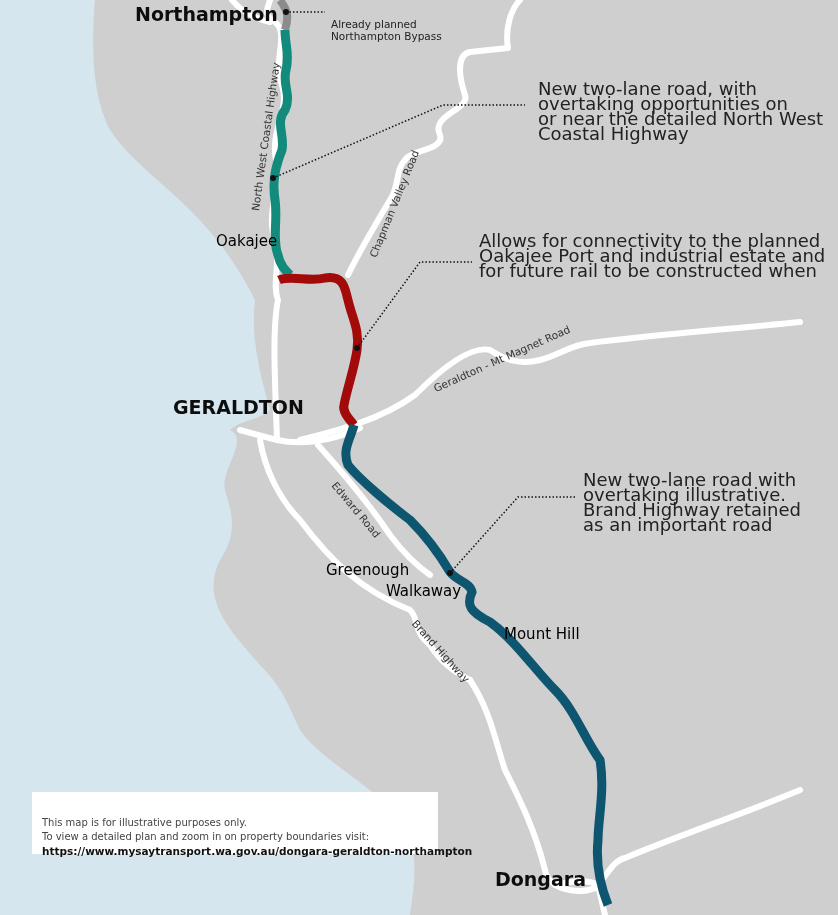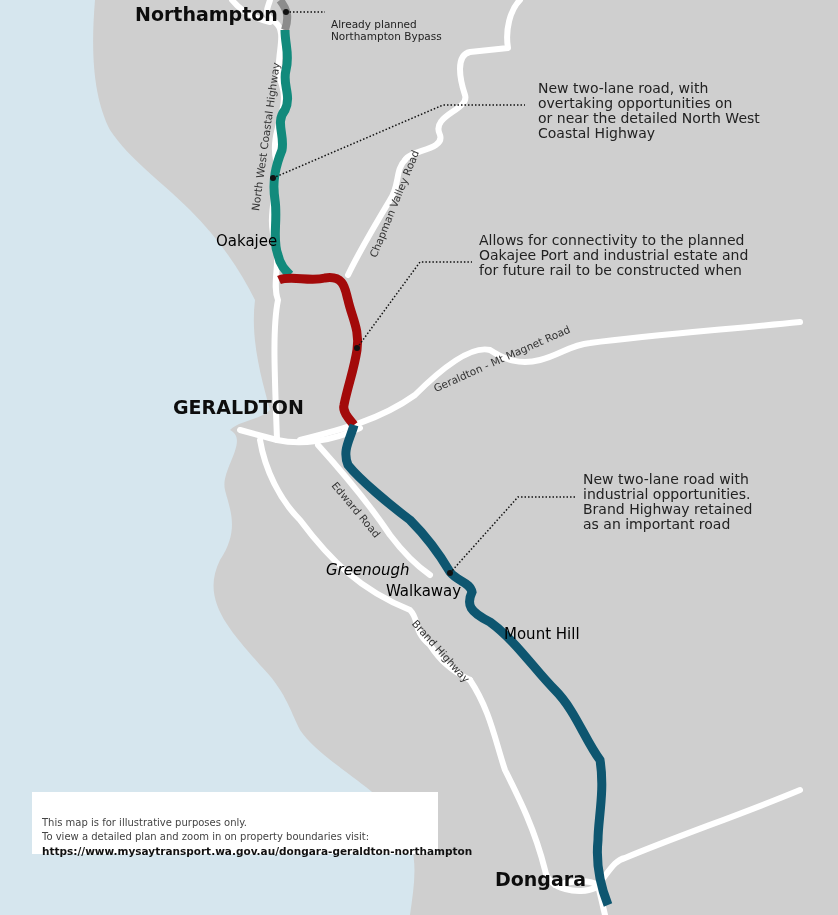--- a/index.html
+++ b/index.html
@@ -8,21 +8,21 @@
       background: #d6e6ee;
       font-family: "DejaVu Sans", sans-serif;
       position: relative;
     }
     #map-root { position: absolute; left: 0; top: 0; width: 838px; height: 915px; }
     svg.map { position: absolute; left: 0; top: 0; }
     .label { position: absolute; color: #111; white-space: nowrap; line-height: 1; }
     .town-major { font-weight: bold; font-size: 19px; color: #0d0d0d; }
     .town-minor { font-size: 15px; color: #000000; }
     .road-label { font-size: 10.5px; color: #333; transform-origin: left top; }
-    .callout { position: absolute; font-size: 14px; line-height: 15px; color: #222; white-space: nowrap; }
+    .callout { position: absolute; font-size: 18px; line-height: 15px; color: #222; white-space: nowrap; }
     .callout-small { font-size: 10.5px; line-height: 12px; }
     .disclaimer {
       position: absolute; left: 32px; top: 792px; width: 406px; height: 62px;
       background: #ffffff; box-sizing: border-box; padding: 24px 10px 0 10px;
     }
     .disclaimer .line { font-size: 10px; color: #444; line-height: 14px; white-space: nowrap; }
     .disclaimer .url { font-size: 10.5px; font-weight: bold; color: #111; line-height: 15px; white-space: nowrap; }
   </style>
 </head>
 <body>
@@ -79,21 +79,21 @@
       <circle cx="273" cy="178" r="3"></circle>
       <circle cx="357" cy="348" r="3"></circle>
       <circle cx="450" cy="573" r="3"></circle>
     </g>
   </svg>
 
   <div class="label town-major" style="left:135px; top:5px;">Northampton</div>
   <div class="label town-major" style="left:173px; top:398px;">GERALDTON</div>
   <div class="label town-major" style="left:495px; top:870px;">Dongara</div>
   <div class="label town-minor" style="left:216px; top:234px;">Oakajee</div>
-  <div class="label town-minor" style="left:326px; top:563px;font-style:italic;">Greenough</div>
+  <div class="label town-minor" style="left:326px; top:563px;">Greenough</div>
   <div class="label town-minor" style="left:386px; top:584px;">Walkaway</div>
   <div class="label town-minor" style="left:504px; top:627px;text-align:center;">Mount Hill</div>
   <div class="label town-minor" style="left:611px; top:928px;">Yardarino</div>
 
   <div class="label road-label" style="left:250px; top:210px; transform: rotate(-82deg);">North West Coastal Highway</div>
   <div class="label road-label" style="left:368px; top:255px; transform: rotate(-68deg);">Chapman Valley Road</div>
   <div class="label road-label" style="left:432px; top:384px; transform: rotate(-24deg);">Geraldton - Mt Magnet Road</div>
   <div class="label road-label" style="left:338px; top:480px; transform: rotate(50deg);">Edward Road</div>
   <div class="label road-label" style="left:418px; top:618px; transform: rotate(48deg);">Brand Highway</div>
 
@@ -107,21 +107,21 @@
     <div>or near the detailed North West</div>
     <div>Coastal Highway</div>
   </div>
   <div class="callout" style="left:479px; top:233px;">
     <div>Allows for connectivity to the planned</div>
     <div>Oakajee Port and industrial estate and</div>
     <div>for future rail to be constructed when</div>
   </div>
   <div class="callout" style="left:583px; top:464px;margin-top:8px;">
     <div>New two-lane road with</div>
-    <div>industrial opportunities.</div>
+    <div>overtaking illustrative.</div>
     <div>Brand Highway retained</div>
     <div>as an important road</div>
   </div>
 
   <div class="disclaimer">
     <div class="line">This map is for illustrative purposes only.</div>
     <div class="line">To view a  detailed plan and zoom in on property boundaries visit:</div>
     <div class="url">https://www.mysaytransport.wa.gov.au/dongara-geraldton-northampton</div>
   </div>
 

